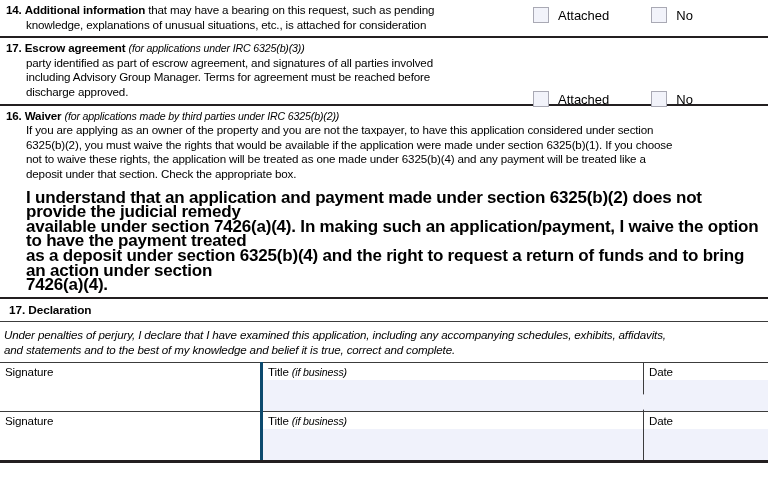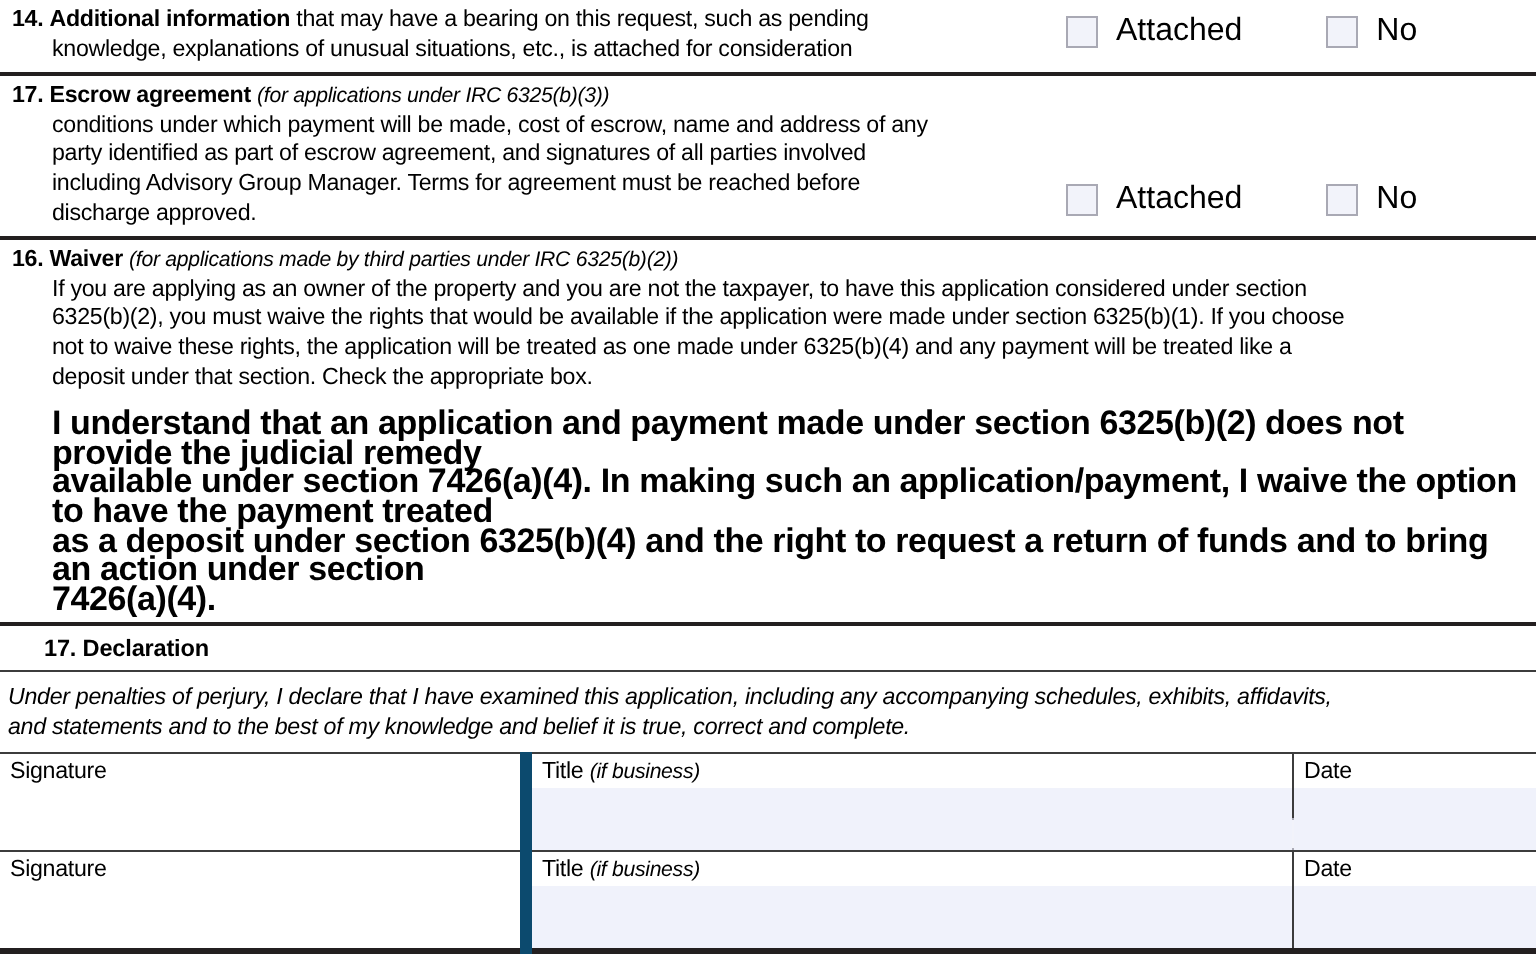--- a/index.html
+++ b/index.html
@@ -84,38 +84,38 @@
   .cb-box {
     width: 16px;
     height: 16px;
     box-sizing: border-box;
     border: 1px solid #a9a9b4;
     background: #f2f3fa;
     display: inline-block;
     flex: none;
   }
   .cb-label {
-    font-size: 16px;
+    font-size: 13px;
     margin-left: 9px;
     white-space: nowrap;
   }
   .cb-gap {
     width: 42px;
   }
 
   
   .cb-row-14 { left: 533px; top: 4px; }
   .cb-row-15 { left: 533px; top: 50px; }
   .cb-row-16 { left: 533px; top: 285px; }
 
   
   .decl-head {
     font-weight: bold;
     font-size: 11.8px;
-    padding: 4px 0 4px 22px;
+    padding: 4px 0 4px 9px;
     letter-spacing: -0.1px;
   }
   .decl-body {
     padding: 5px 4px 5px 4px;
     font-size: 11.6px;
     line-height: 15px;
     letter-spacing: -0.15px;
     font-style: italic;
   }
 
@@ -147,21 +147,21 @@
   }
   .fill-blue {
     background: #f0f2fb;
     position: absolute;
     left: 0;
     right: 0;
     top: 17px;
     bottom: 0;
   }
   .col-sig { width: 260px; }
-  .col-title { width: 380px; border-left: 6px solid #0c4a6e; }
+  .col-title { width: 380px; border-left: 3px solid #0c4a6e; }
   .col-date { border-left: 1px solid #3c3c3c; }
 </style>
 </head>
 <body>
 
 <div class="page">
 
   <div class="section">
     <div class="sec-inner">
       <div class="line">
@@ -186,21 +186,20 @@
 
   <div class="rule-thick"></div>
 
   <div class="section">
     <div class="sec-inner">
       <div class="line">
         <span class="num">17.</span>
         <span class="bold">Escrow agreement</span>
         <span class="ital">(for applications under IRC 6325(b)(3))</span>
       </div>
-      <div class="line indent">conditions under which payment will be made, cost of escrow, name and address of any</div>
       <div class="line indent">party identified as part of escrow agreement, and signatures of all parties involved</div>
       <div class="line indent">including Advisory Group Manager. Terms for agreement must be reached before</div>
       <div class="line indent">discharge approved.</div>
 
       <div class="cb-group cb-row-15">
         <div class="cb-opt">
           <span class="cb-box"></span>
           <span class="cb-label">Attached</span>
         </div>
         <div class="cb-gap"></div>

